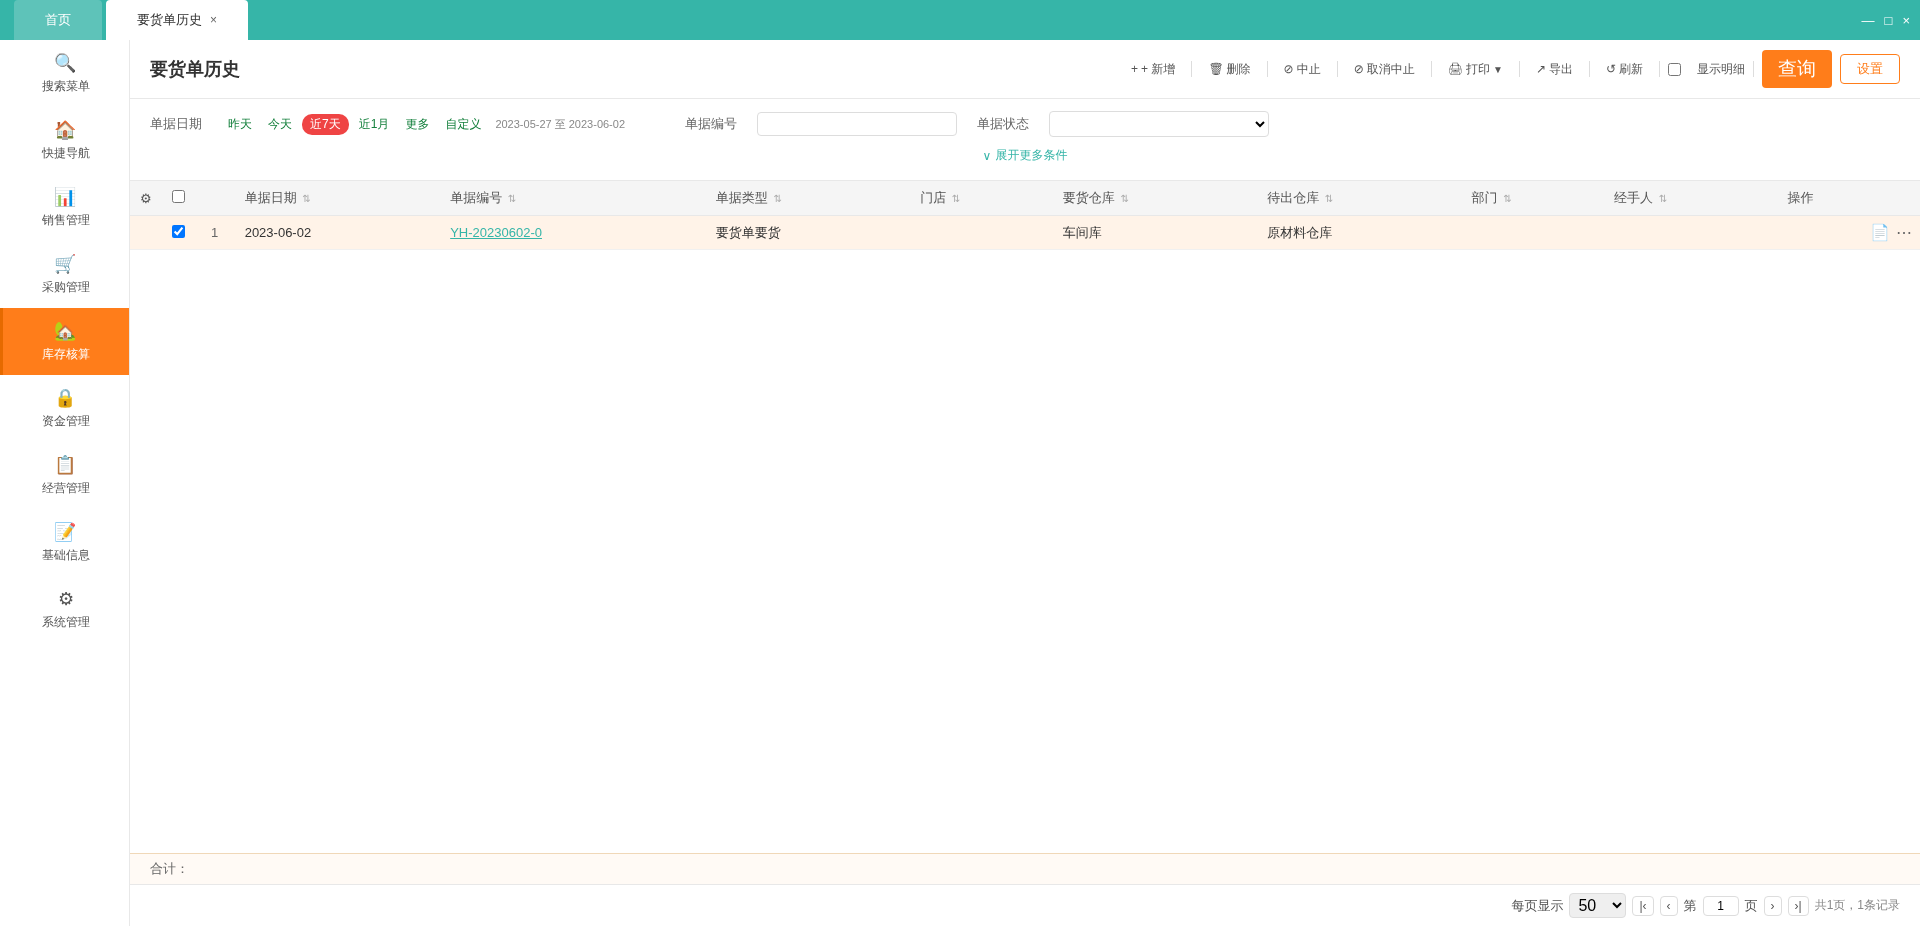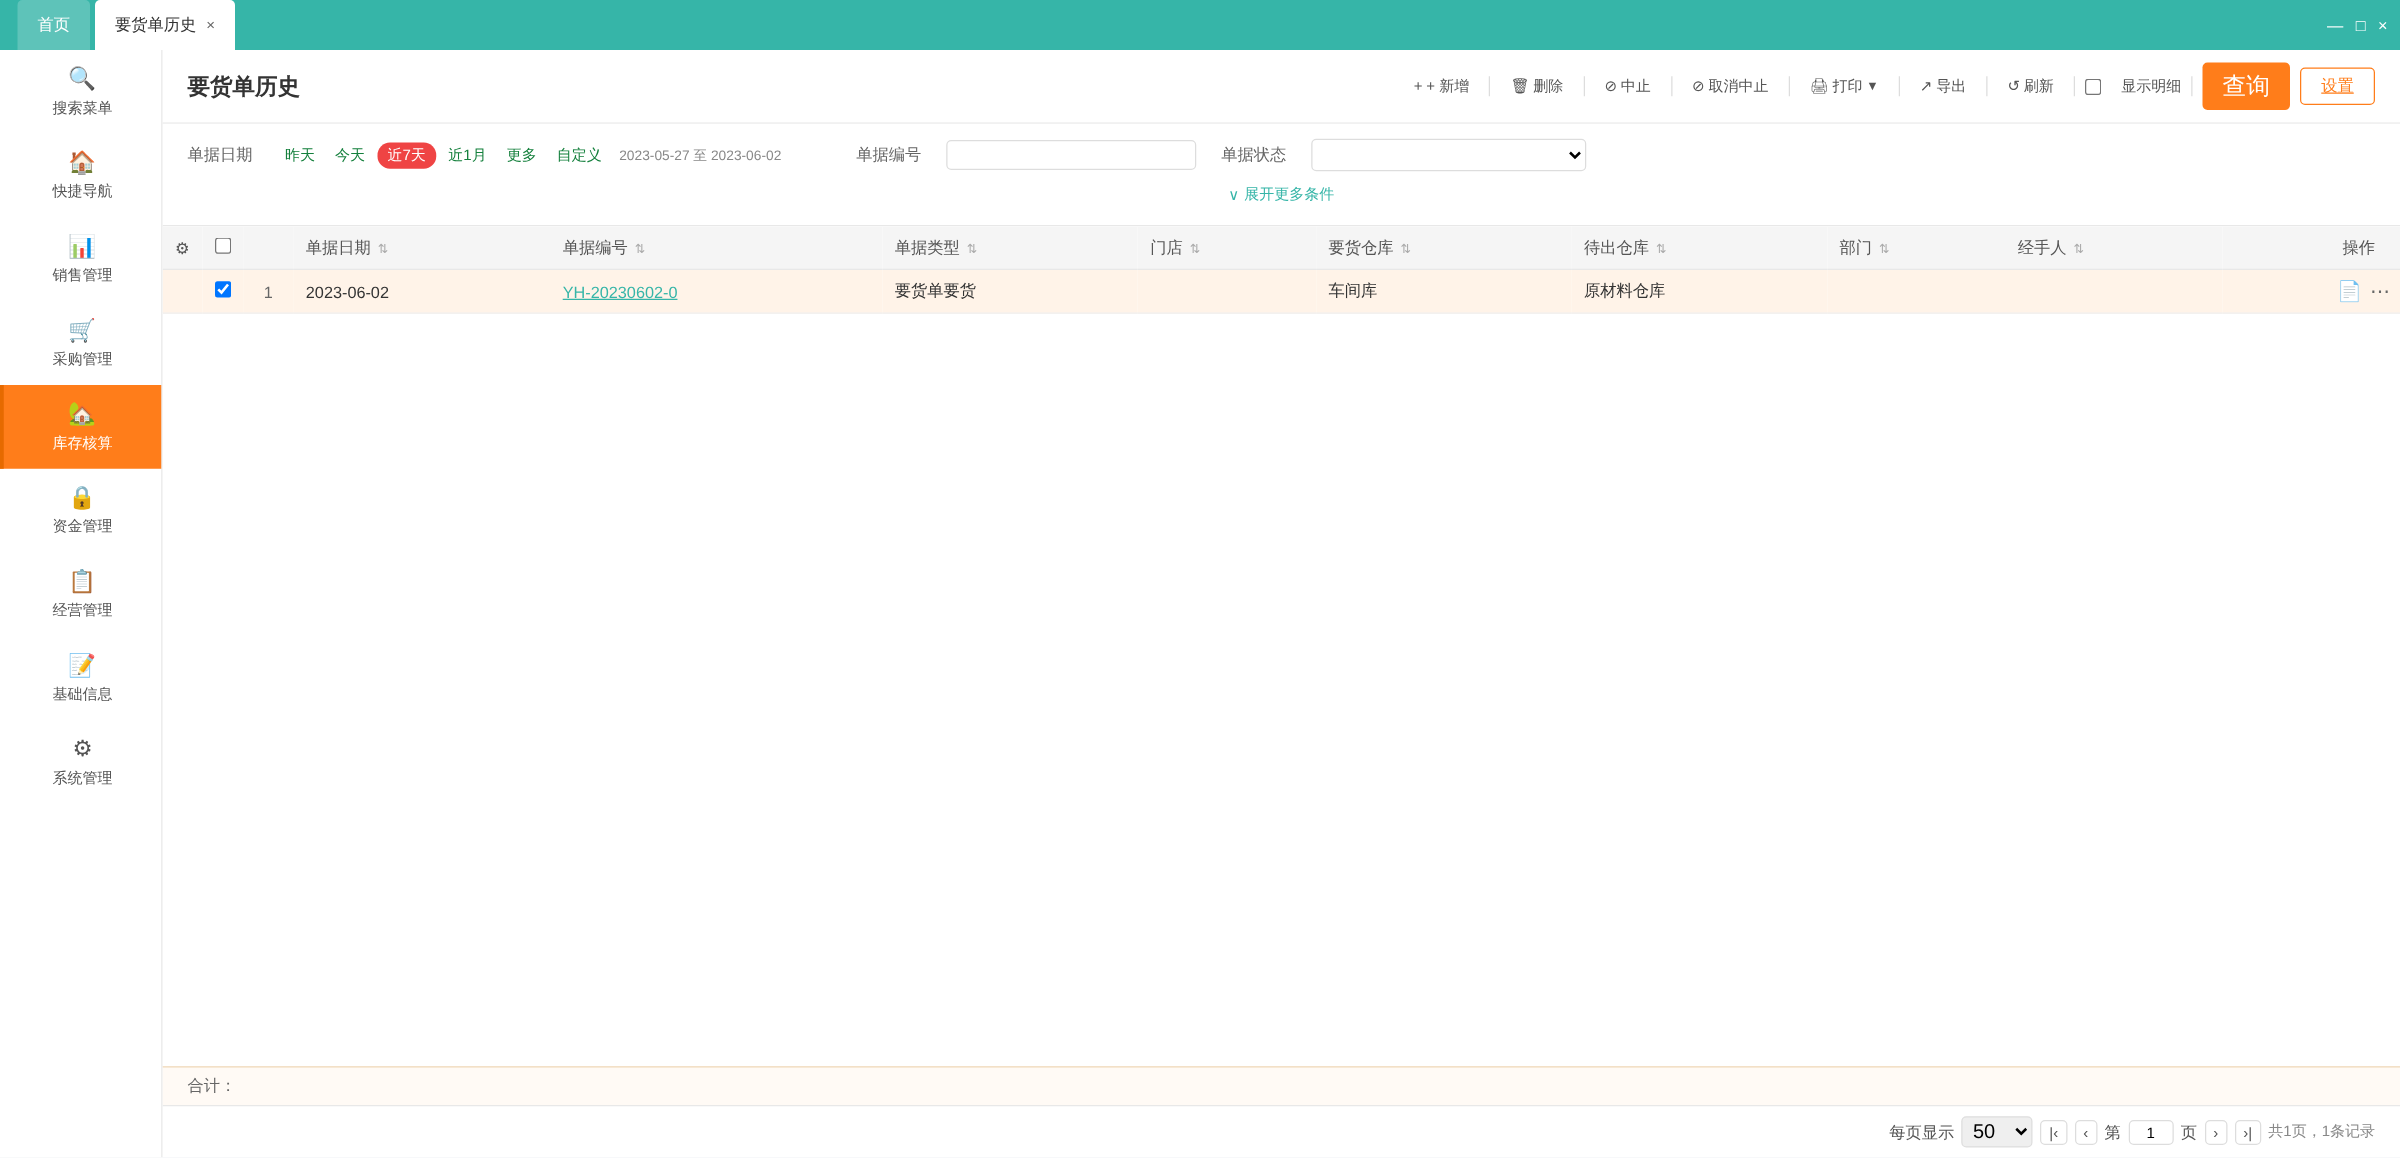--- a/index.html
+++ b/index.html
@@ -1,20 +1,20 @@
 <!DOCTYPE html>
 <html><head>
   <meta charset="utf-8">
   <style>
     * { margin: 0; padding: 0; box-sizing: border-box; }
     body { font-family: "Microsoft YaHei", sans-serif; font-size: 13px; color: #333; background: #f0f2f5; display: flex; flex-direction: column; height: 926px; overflow: hidden; }
 
     
     .top-bar { background: #36b5a8; display: flex; align-items: center; height: 40px; padding: 0 10px; color: white; flex-shrink: 0; }
-    .tab-item { display: flex; align-items: center; height: 40px; padding: 0 16px; background: white; color: #333; font-size: 13px; border-radius: 4px 4px 0 0; margin-left: 4px; }
+    .tab-item { display: flex; align-items: center; height: 40px; padding: 0 31px; background: white; color: #333; font-size: 13px; border-radius: 4px 4px 0 0; margin-left: 4px; }
     .tab-home { background: rgba(255,255,255,0.2); color: white; border-radius: 4px 4px 0 0; }
     .tab-close { margin-left: 8px; cursor: pointer; color: #666; font-size: 12px; }
     .top-bar-right { margin-left: auto; display: flex; align-items: center; gap: 10px; color: white; font-size: 13px; }
 
     
     .main-layout { display: flex; flex: 1; overflow: hidden; }
 
     
     .sidebar { width: 130px; background: white; display: flex; flex-direction: column; border-right: 1px solid #e8e8e8; flex-shrink: 0; }
     .sidebar-item { display: flex; flex-direction: column; align-items: center; padding: 12px 0; cursor: pointer; color: #555; font-size: 12px; gap: 4px; border-left: 3px solid transparent; }
@@ -23,21 +23,21 @@
 
     
     .content { flex: 1; display: flex; flex-direction: column; overflow: hidden; }
 
     
     .page-header { background: white; padding: 10px 20px; display: flex; align-items: center; justify-content: space-between; border-bottom: 1px solid #e8e8e8; flex-shrink: 0; }
     .page-title { font-size: 18px; font-weight: bold; color: #333; }
     .page-actions { display: flex; align-items: center; gap: 8px; }
     .action-btn { display: flex; align-items: center; gap: 3px; padding: 4px 8px; background: none; border: none; cursor: pointer; color: #555; font-size: 12px; }
     .btn-query { background: #ff7d1a; color: white; border: none; padding: 6px 16px; border-radius: 4px; cursor: pointer; font-size: 19px; }
-    .btn-settings { background: white; color: #ff7d1a; border: 1px solid #ff7d1a; padding: 5px 16px; border-radius: 4px; cursor: pointer; font-size: 13px; text-decoration: underline; }
+    .btn-settings { background: white; color: #ff7d1a; border: 1px solid #ff7d1a; padding: 5px 16px; border-radius: 4px; cursor: pointer; font-size: 13px; }
     .divider-v { width: 1px; height: 16px; background: #ddd; }
 
     
     .filter-area { background: white; padding: 12px 20px; border-bottom: 1px solid #e8e8e8; flex-shrink: 0; }
     .filter-row { display: flex; align-items: center; gap: 20px; margin-bottom: 6px; }
     .filter-label { color: #666; font-size: 13px; white-space: nowrap; }
     .date-btns { display: flex; gap: 4px; align-items: center; }
     .date-btn { padding: 2px 6px; border: none; background: none; cursor: pointer; color: #15803d; font-size: 12px; }
     .date-btn.active { background: #ef4444; color: white; border-radius: 10px; padding: 2px 8px; }
     .date-range { color: #888; font-size: 11px; margin-left: 4px; }
@@ -247,21 +247,21 @@
               <span class="sort-icon">⇅</span>
             </th>
             <th>
               <span>部门</span>
               <span class="sort-icon">⇅</span>
             </th>
             <th>
               <span>经手人</span>
               <span class="sort-icon">⇅</span>
             </th>
-            <th style="text-align:right; padding-right:20px;">
+            <th style="padding-right:4px;">
               <span>操作</span>
             </th>
           </tr>
         </thead>
         <tbody id="table-body">
 
         <tr class="selected">
       <td class="settings-col"></td>
       <td class="checkbox-col">
         <input type="checkbox" checked="" style="">

